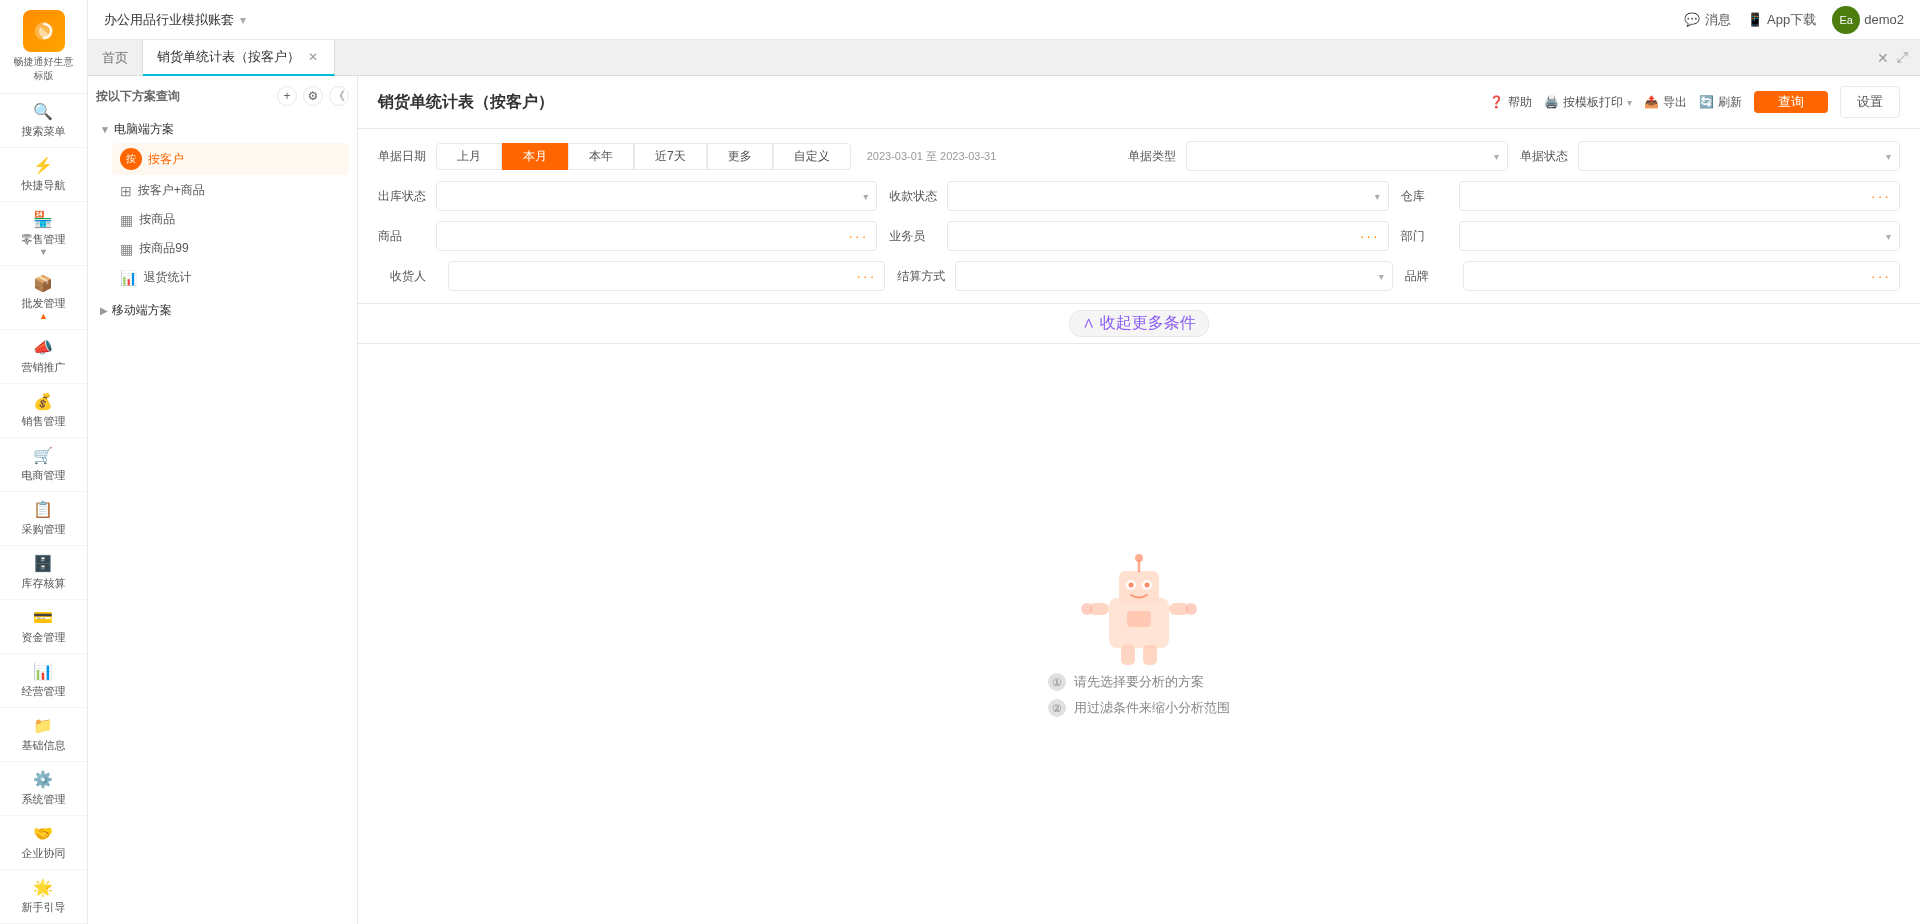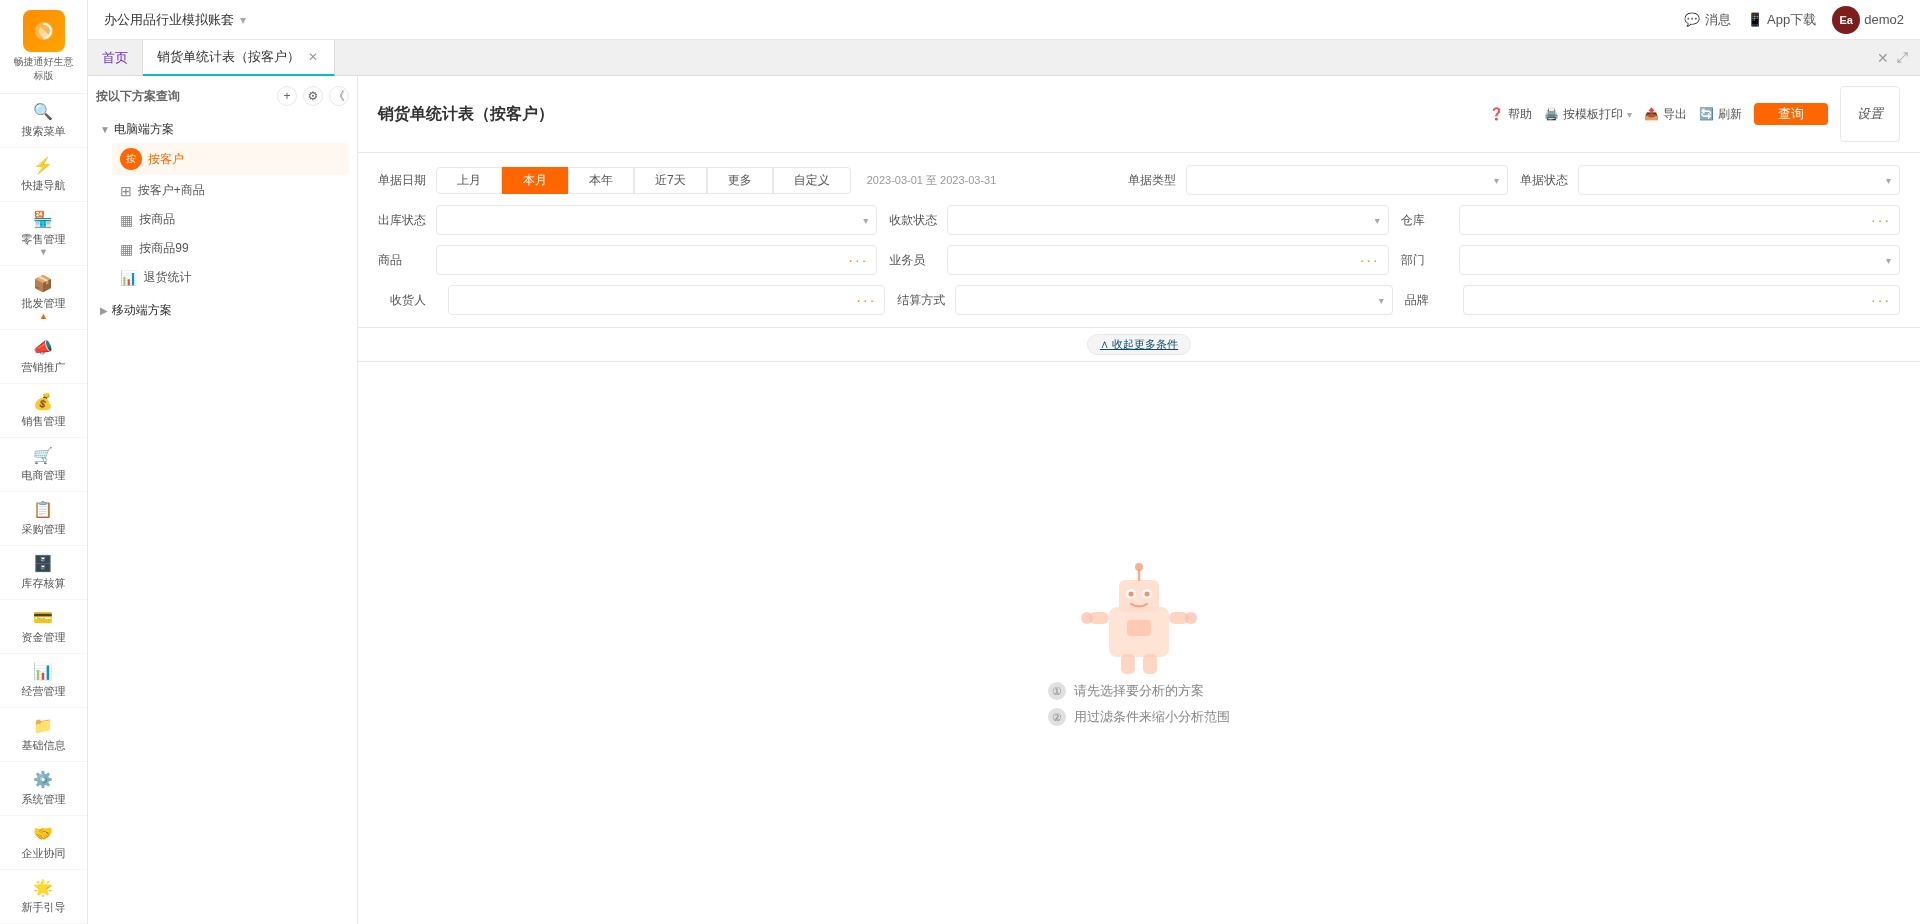--- a/index.html
+++ b/index.html
@@ -16,25 +16,25 @@
 
     
     .main { flex: 1; display: flex; flex-direction: column; height: 100%; overflow: hidden; }
 
     
     .top-header { background: #fff; padding: 12px 16px; height: 40px; display: flex; align-items: center; justify-content: space-between; border-bottom: 1px solid #e8e8e8; }
     .top-header-left { display: flex; align-items: center; gap: 6px; font-size: 13px; color: #333; }
     .top-header-dropdown { font-size: 12px; color: #aaa; cursor: pointer; }
     .top-header-right { display: flex; align-items: center; gap: 16px; font-size: 13px; color: #555; }
     .top-header-right-item { display: flex; align-items: center; gap: 4px; cursor: pointer; }
-    .user-avatar { width: 28px; height: 28px; background: #7f1d1d; border-radius: 50%; display: flex; align-items: center; justify-content: center; color: white; font-size: 11px; font-weight: bold; }
+    .user-avatar { width: 28px; height: 28px; background: #4d7c0f; border-radius: 50%; display: flex; align-items: center; justify-content: center; color: white; font-size: 11px; }
 
     
     .tab-bar { background: #f0f0f0; padding: 0; display: flex; align-items: center; height: 36px; border-bottom: 1px solid #ddd; }
-    .tab { display: flex; align-items: center; gap: 6px; padding: 0 14px; height: 36px; cursor: pointer; font-size: 13px; color: #6d28d9; border-right: 1px solid #ddd; }
+    .tab { display: flex; align-items: center; gap: 6px; padding: 0 14px; height: 36px; cursor: pointer; font-size: 13px; color: #737373; border-right: 1px solid #ddd; }
     .tab.active { background: #fff; color: #333; border-bottom: 2px solid #00bcd4; }
     .tab-close { font-size: 12px; color: #999; cursor: pointer; padding: 0 2px; }
     .maximize-btn { margin-left: auto; padding: 0 12px; height: 36px; display: flex; align-items: center; gap: 8px; color: #666; }
 
     
     .content-wrapper { display: flex; flex: 1; overflow: hidden; background: #f5f7fa; }
 
     
     .scheme-panel { width: 270px; background: #fff; border-right: 1px solid #e8e8e8; padding: 10px 8px; overflow-y: auto; flex-shrink: 0; }
     .scheme-panel-header { display: flex; align-items: center; justify-content: space-between; margin-bottom: 10px; }
@@ -74,25 +74,25 @@
     
     .date-filter { display: flex; align-items: center; gap: 0; }
     .date-btn { padding: 4px 20px; font-size: 12px; border: 1px solid #e8e8e8; cursor: pointer; background: #fff; color: #555; }
     .date-btn:first-child { border-radius: 4px 0 0 4px; }
     .date-btn:last-child { border-radius: 0 4px 4px 0; }
     .date-btn.active { background: #ff6600; color: #fff; border-color: #ff6600; }
     .date-range { font-size: 11px; color: #999; margin-left: 8px; }
 
     
     .query-btn { background: #ff6600; color: #fff; border: none; border-radius: 4px; padding: 2px 24px; font-size: 13px; cursor: pointer; }
-    .setting-btn { background: #fff; color: #555; border: 1px solid #e8e8e8; border-radius: 4px; padding: 18px 16px; font-size: 13px; cursor: pointer; font-style: italic; }
+    .setting-btn { background: #fff; color: #555; border: 1px solid #e8e8e8; border-radius: 4px; padding: 6px 16px; font-size: 13px; cursor: pointer; }
 
     
     .collapse-bar { background: #fff; padding: 6px 20px; display: flex; justify-content: center; border-bottom: 1px solid #e8e8e8; }
-    .collapse-btn { display: flex; align-items: center; gap: 4px; font-size: 11px; color: #0c4a6e; cursor: pointer; padding: 2px 12px; border: 1px solid #e8e8e8; border-radius: 12px; background: #f5f5f5; text-decoration: underline; }
+    .collapse-btn { display: flex; align-items: center; gap: 4px; font-size: 16px; color: #8b5cf6; cursor: pointer; padding: 2px 12px; border: 1px solid #e8e8e8; border-radius: 12px; background: #f5f5f5; }
 
     
     .empty-state { flex: 1; display: flex; flex-direction: column; align-items: center; justify-content: center; background: #fff; }
     .empty-tips { list-style: none; }
     .empty-tips li { display: flex; align-items: center; gap: 8px; font-size: 13px; color: #888; margin-bottom: 8px; }
     .empty-tip-num { width: 18px; height: 18px; border-radius: 50%; background: #e0e0e0; display: flex; align-items: center; justify-content: center; font-size: 11px; color: #888; flex-shrink: 0; }
 
     
     .robot-container { width: 140px; height: 130px; position: relative; }
   </style>

